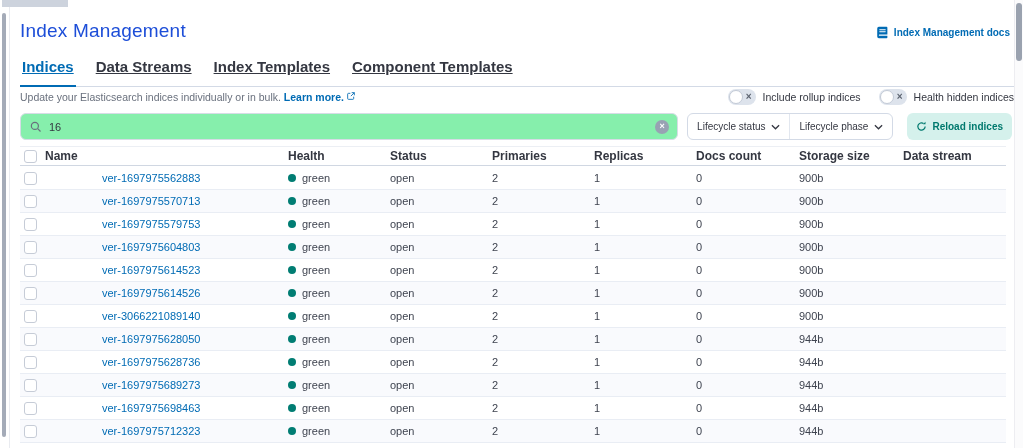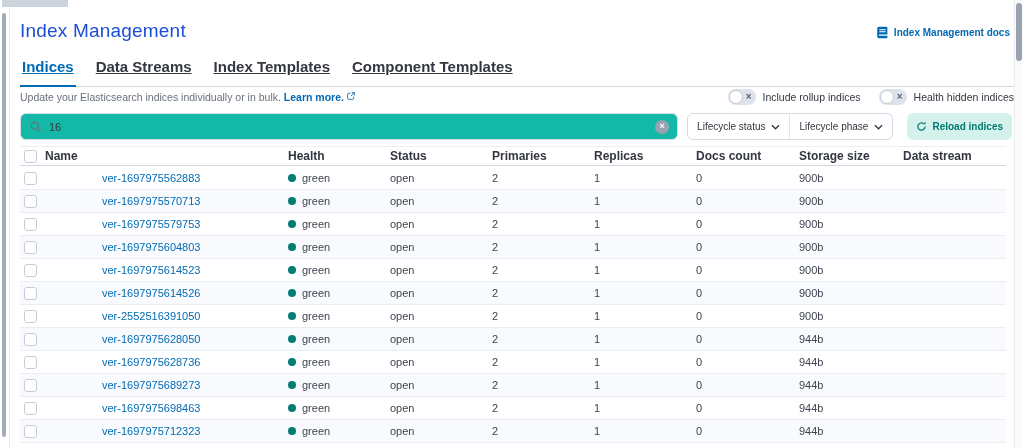--- a/index.html
+++ b/index.html
@@ -35,21 +35,21 @@
   .learn-more { color:#006bb4; font-weight:700; cursor:pointer; }
   .toggles { display:flex; align-items:center; gap:18px; }
   .toggle { display:flex; align-items:center; gap:7px; cursor:pointer; }
   .switch { position:relative; width:28px; height:16px; border-radius:8px; background:#dde3ec; flex:0 0 auto; }
   .switch .x-mark { position:absolute; right:4px; top:1px; font-size:10px; font-weight:700; color:#5c6470; line-height:14px; }
   .switch .thumb { position:absolute; left:1px; top:1px; width:14px; height:14px; border-radius:50%; background:#fff; border:1px solid #c3cad6; }
   .toggle-label { font-size:10.5px; color:#343741; white-space:nowrap; }
 
   
   .controls { position:absolute; left:9px; right:2px; top:113px; height:27px; display:flex; align-items:stretch; gap:9px; }
-  .searchbox { flex:1; display:flex; align-items:center; background:#14b8a6; border:1px solid #d6dce6; border-radius:6px; padding:0 8px 0 9px; }
+  .searchbox { flex:1; display:flex; align-items:center; background:#86efac; border:1px solid #d6dce6; border-radius:6px; padding:0 8px 0 9px; }
   .search-icon { flex:0 0 auto; margin-right:7px; display:flex; }
   .search-value { flex:1; border:none; outline:none; background:transparent; font-size:11px; color:#343741; font-family:inherit; }
   .clear-btn { flex:0 0 auto; width:14px; height:14px; border-radius:50%; background:#98a2b3; color:#fff; display:flex; align-items:center; justify-content:center; font-size:9px; font-weight:700; cursor:pointer; line-height:1; }
   .filter-group { flex:0 0 auto; display:flex; align-items:stretch; background:#fff; border:1px solid #d3dae6; border-radius:6px; overflow:hidden; }
   .filter-item { display:flex; align-items:center; gap:6px; padding:0 9px; font-size:10px; color:#343741; cursor:pointer; white-space:nowrap; }
   .filter-item + .filter-item { border-left:1px solid #e2e7ef; }
   .reload-btn { flex:0 0 auto; display:flex; align-items:center; gap:5px; padding:0 9px; margin-left:5px;
                 background:#d5f1ec; color:#00796e; border:none; border-radius:6px;
                 font-size:10px; font-weight:700; font-family:inherit; cursor:pointer; white-space:nowrap; }
 
@@ -284,21 +284,21 @@
     <div class="cell">1</div>
     <div class="cell">0</div>
     <div class="cell">900b</div>
     <div class="cell"></div>
   </div>
 
   <div class="t-grid t-row">
     <div class="cell c-check">
             <span class="checkbox"></span>
           </div>
-    <div class="cell c-name"><a href="#" class="name-link">ver-2552516391050</a></div>
+    <div class="cell c-name"><a href="#" class="name-link">ver-3066221089140</a></div>
     <div class="cell c-health">
             <span class="dot"></span>
             <span>green</span>
           </div>
     <div class="cell">open</div>
     <div class="cell">2</div>
     <div class="cell">1</div>
     <div class="cell">0</div>
     <div class="cell">900b</div>
     <div class="cell"></div>

